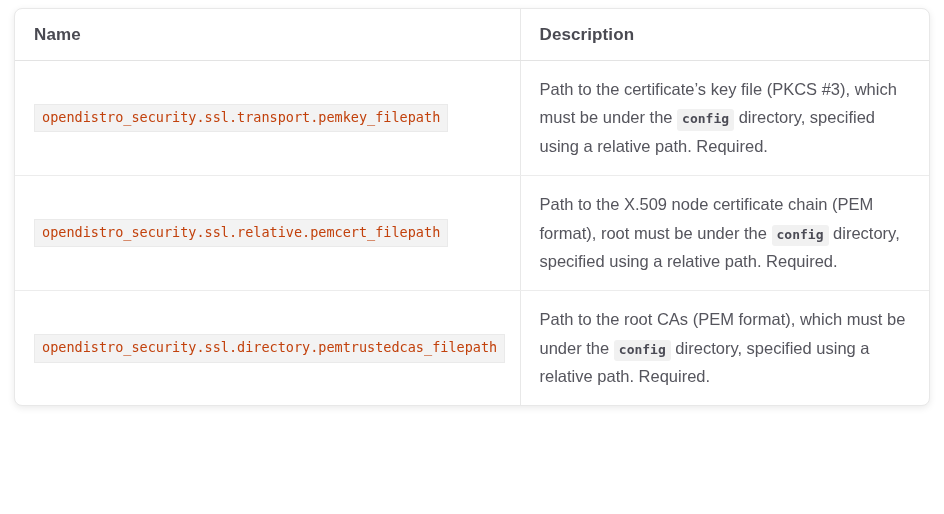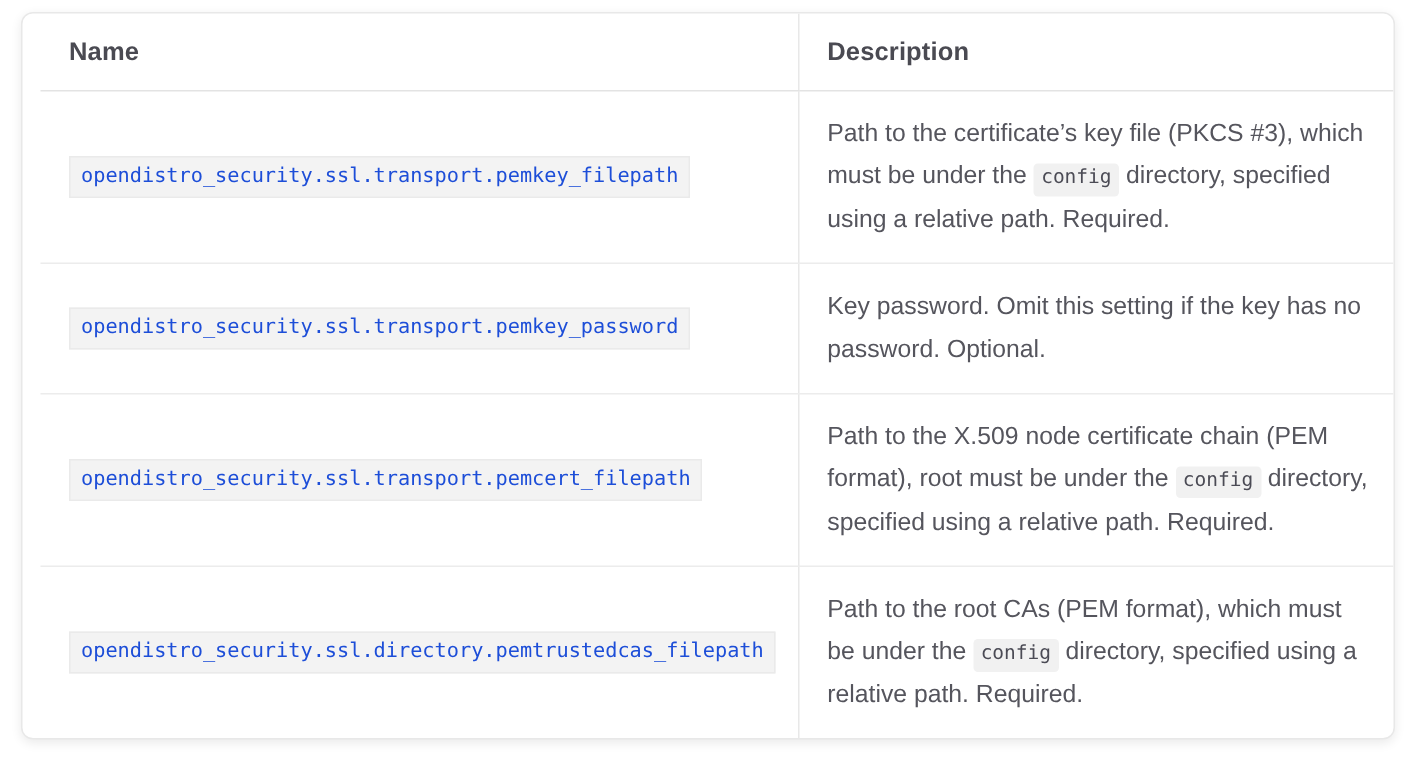--- a/index.html
+++ b/index.html
@@ -26,21 +26,20 @@
     position: absolute;
     left: 14px;
     top: 8px;
     width: 916px;
     background: #ffffff;
     border: 1px solid #e8e8e8;
     border-radius: 8px;
     box-shadow: 0 2px 7px rgba(0,0,0,0.085);
     overflow: hidden;
     box-sizing: border-box;
-    padding-left: 12px;
   }
 
   table.doc-table {
     border-collapse: collapse;
     width: 100%;
     table-layout: fixed;
   }
 
   table.doc-table col.col-name { width: 505px; }
   table.doc-table col.col-desc { width: auto; }
@@ -80,21 +79,21 @@
   td.cell-desc {
     padding: 14px 14px 15px 19px;
     vertical-align: top;
   }
 
   .code-chip {
     display: inline-block;
     font-family: "DejaVu Sans Mono", monospace;
     font-size: 13.5px;
     line-height: 1.45;
-    color: #1d4ed8;
+    color: #c2410c;
     background: #f3f3f3;
     border: 1px solid #eaeaea;
     border-radius: 0;
     padding: 3px 7px 4px 7px;
     white-space: nowrap;
   }
 
   .desc-text {
     font-size: 16.5px;
     line-height: 1.72;
@@ -105,20 +104,21 @@
     display: inline-block;
     font-family: "DejaVu Sans Mono", monospace;
     font-size: 13px;
     color: #4b4b55;
     background: #f1f1f1;
     border-radius: 3px;
     padding: 1px 5px 2px 5px;
     line-height: 1.4;
     vertical-align: baseline;
     white-space: nowrap;
+    font-weight: bold;
   }
 </style>
 </head>
 <body>
 
 <div class="page">
   <div class="table-card">
     <table class="doc-table">
       <colgroup>
         <col class="col-name">
@@ -134,29 +134,21 @@
         <tr>
           <td class="cell-name">
             <span class="code-chip">opendistro_security.ssl.transport.pemkey_filepath</span>
           </td>
           <td class="cell-desc">
             <span class="desc-text"><span>Path to the certificate’s key file (PKCS #3), which must be under the </span><span class="inline-code">config</span><span> directory, specified using a relative path. Required.</span></span>
           </td>
         </tr>
         <tr>
           <td class="cell-name">
-            <span class="code-chip">opendistro_security.ssl.transport.pemkey_password</span>
-          </td>
-          <td class="cell-desc">
-            <span class="desc-text"><span>Key password. Omit this setting if the key has no password. Optional.</span></span>
-          </td>
-        </tr>
-        <tr>
-          <td class="cell-name">
-            <span class="code-chip">opendistro_security.ssl.transport.pemcert_filepath</span>
+            <span class="code-chip">opendistro_security.ssl.relative.pemcert_filepath</span>
           </td>
           <td class="cell-desc">
             <span class="desc-text"><span>Path to the X.509 node certificate chain (PEM format), root must be under the </span><span class="inline-code">config</span><span> directory, specified using a relative path. Required.</span></span>
           </td>
         </tr>
         <tr>
           <td class="cell-name">
             <span class="code-chip">opendistro_security.ssl.directory.pemtrustedcas_filepath</span>
           </td>
           <td class="cell-desc">

